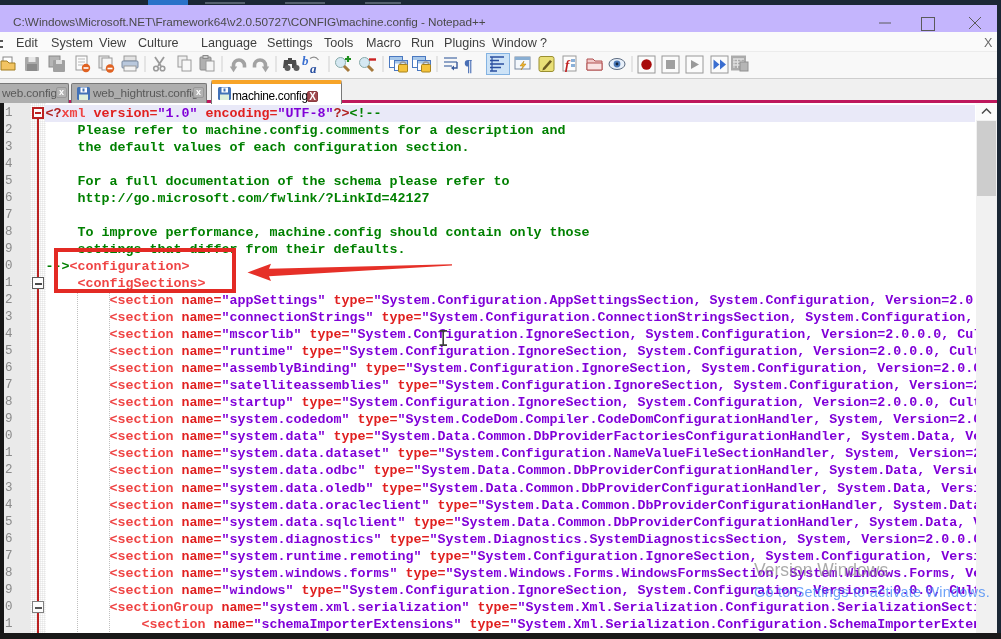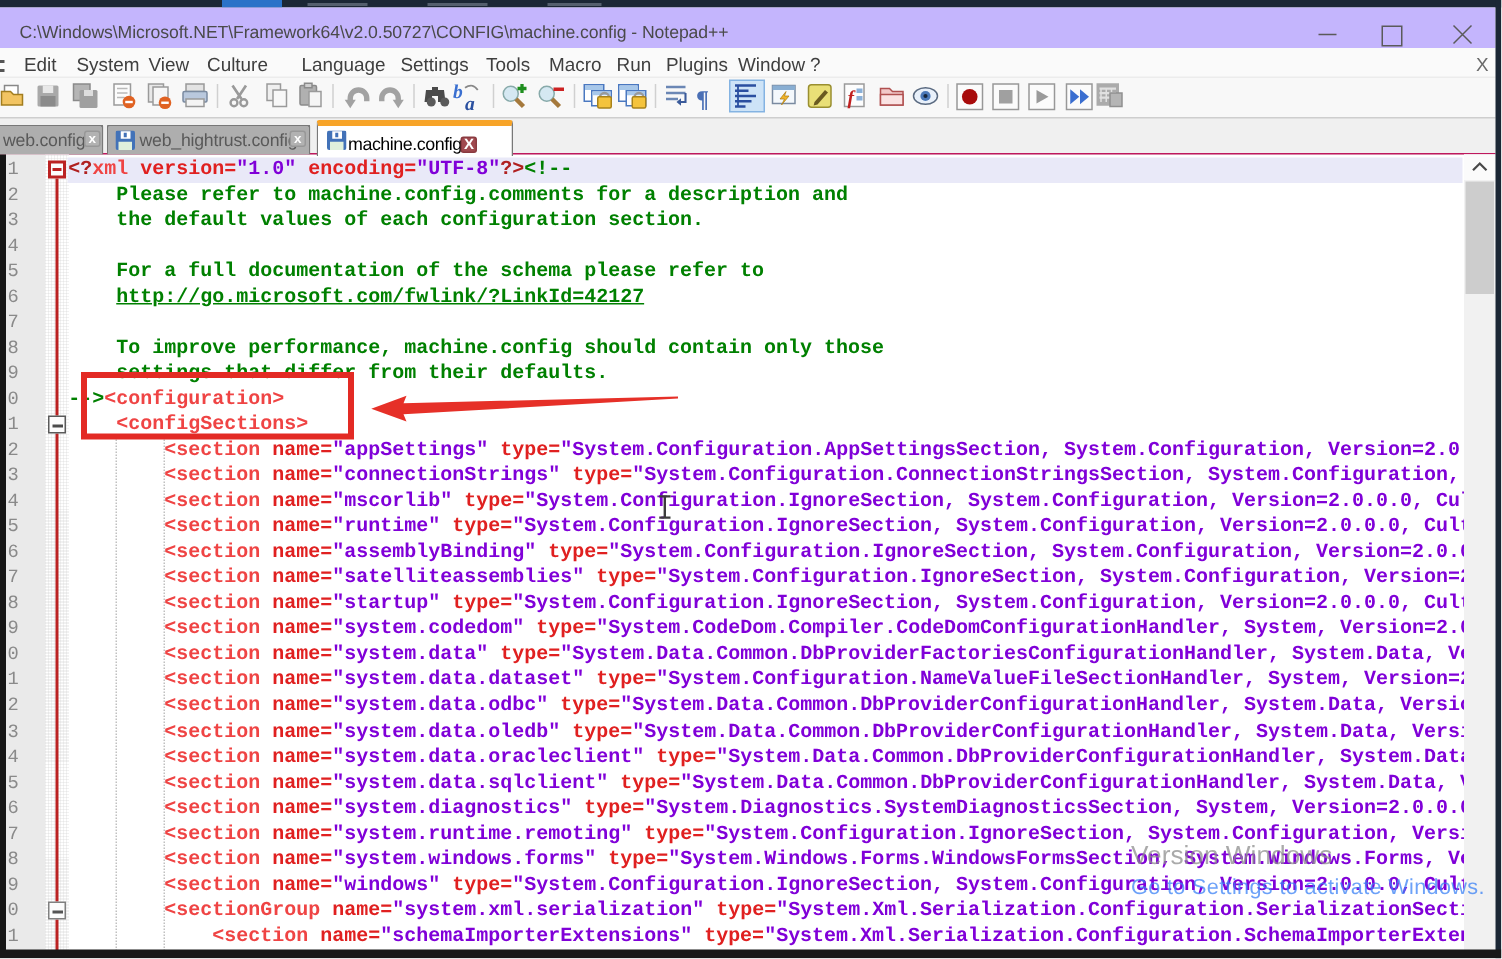--- a/index.html
+++ b/index.html
@@ -11,38 +11,38 @@
 #leftstrip{left:0;top:103px;width:4px;height:531px;background:#161616;z-index:30}
 
 #titlebar{left:0;top:5px;width:997px;height:27px;background:#c4b5fd}
 #title{left:13px;top:10px;font-size:11.75px;letter-spacing:-0.05px;color:#4a4a4a;white-space:pre}
 
 #menubar{left:0;top:32px;width:997px;height:20px;background:#fafafa;border-bottom:1px solid #ececec}
 .mi{position:absolute;top:4px;font-size:12.6px;color:#3f3f3f;white-space:pre}
 
 #toolbar{left:0;top:52px;width:997px;height:27px;background:#f8f8f8}
 
-#tabbar{left:0;top:78px;width:997px;height:25px;background:#f0f0f0;border-top:1px solid #cecece;border-bottom:1px solid #be185d}
+#tabbar{left:0;top:78px;width:997px;height:25px;background:#f0f0f0;border-top:1px solid #cecece;border-bottom:3px solid #be185d}
 .tab{position:absolute;top:4px;height:20px;background:#aeaeae;border:1px solid #787878;border-bottom:none;font-size:11.8px;letter-spacing:-.15px;color:#595959;border-radius:2px 2px 0 0}
 #tab3{background:#fff;border-top:4px solid #f7a428;height:24px;top:1px;z-index:5;font-size:11.9px;letter-spacing:-.3px;border-radius:2px 2px 0 0}
 .tlab{position:absolute;top:2px;white-space:pre}
 .xbox{position:absolute;width:11px;height:11px;border-radius:2px;background:#b2b2b2;border:1px solid #989898;color:#fff;font-size:9px;font-weight:bold;text-align:center;line-height:9px}
 
 #numcol{left:4px;top:103px;width:26px;height:531px;background:#eaeaea}
 #foldcol{left:30px;top:103px;width:16px;height:531px;background:#fff;
  background-image:repeating-linear-gradient(0deg,rgba(205,205,205,.28) 0 1px,transparent 1px 2px),repeating-linear-gradient(90deg,rgba(205,205,205,.28) 0 1px,transparent 1px 2px)}
 #foldline{left:37px;top:115px;width:2px;height:519px;background:#b22;z-index:3}
 .fbox{position:absolute;width:12px;height:12px;background:#fcfcfc;z-index:4;left:32px}
 .fbox .mns{position:absolute;left:2px;top:5px;width:7px;height:2px}
 #curline{left:45px;top:105px;width:930px;height:17px;background:#e9e9f8}
 #code{left:45.5px;top:104.5px;width:931px;height:530px;overflow:hidden;font-family:"Liberation Mono",monospace;font-size:13.333px;font-weight:bold;line-height:17.05px;white-space:pre;color:#000}
 #nums{left:5px;top:104.5px;width:24px;overflow:hidden;font-family:"Liberation Mono",monospace;font-size:12.5px;line-height:17.05px;color:#8a8a8a;white-space:pre}
 .ig{position:absolute;width:0;border-left:1px dotted #c0c0c0;z-index:1}
 
-.b{color:#ef4444}.r{color:#e02020}.p{color:#8000d8}.g{color:#008000}.m{color:#b02020}.u{text-decoration:underline}
+.b{color:#ef4444}.r{color:#e02020}.p{color:#8000d8}.g{color:#008000}.m{color:#b02020}.u{}
 
 #sbar{left:976px;top:103px;width:21px;height:531px;background:#f1f1f1;z-index:20}
 #sthumb{position:absolute;left:1px;top:18px;width:19px;height:75px;background:#cdcdcd}
 #sarrow{position:absolute;left:0;top:0;width:21px;height:17px;background:#fbfbfb;color:#505050;font-size:11px;text-align:center;line-height:17px}
 
 #wm1{left:754px;top:560px;font-size:17.5px;color:#8e8e8e;opacity:.75;z-index:25;white-space:pre}
 #wm2{left:754px;top:584px;font-size:14.4px;letter-spacing:.25px;color:#3b82f6;opacity:.75;z-index:25;white-space:pre}
 
 #annot{left:0;top:0;width:1001px;height:639px;z-index:50;pointer-events:none}
 </style></head><body>

